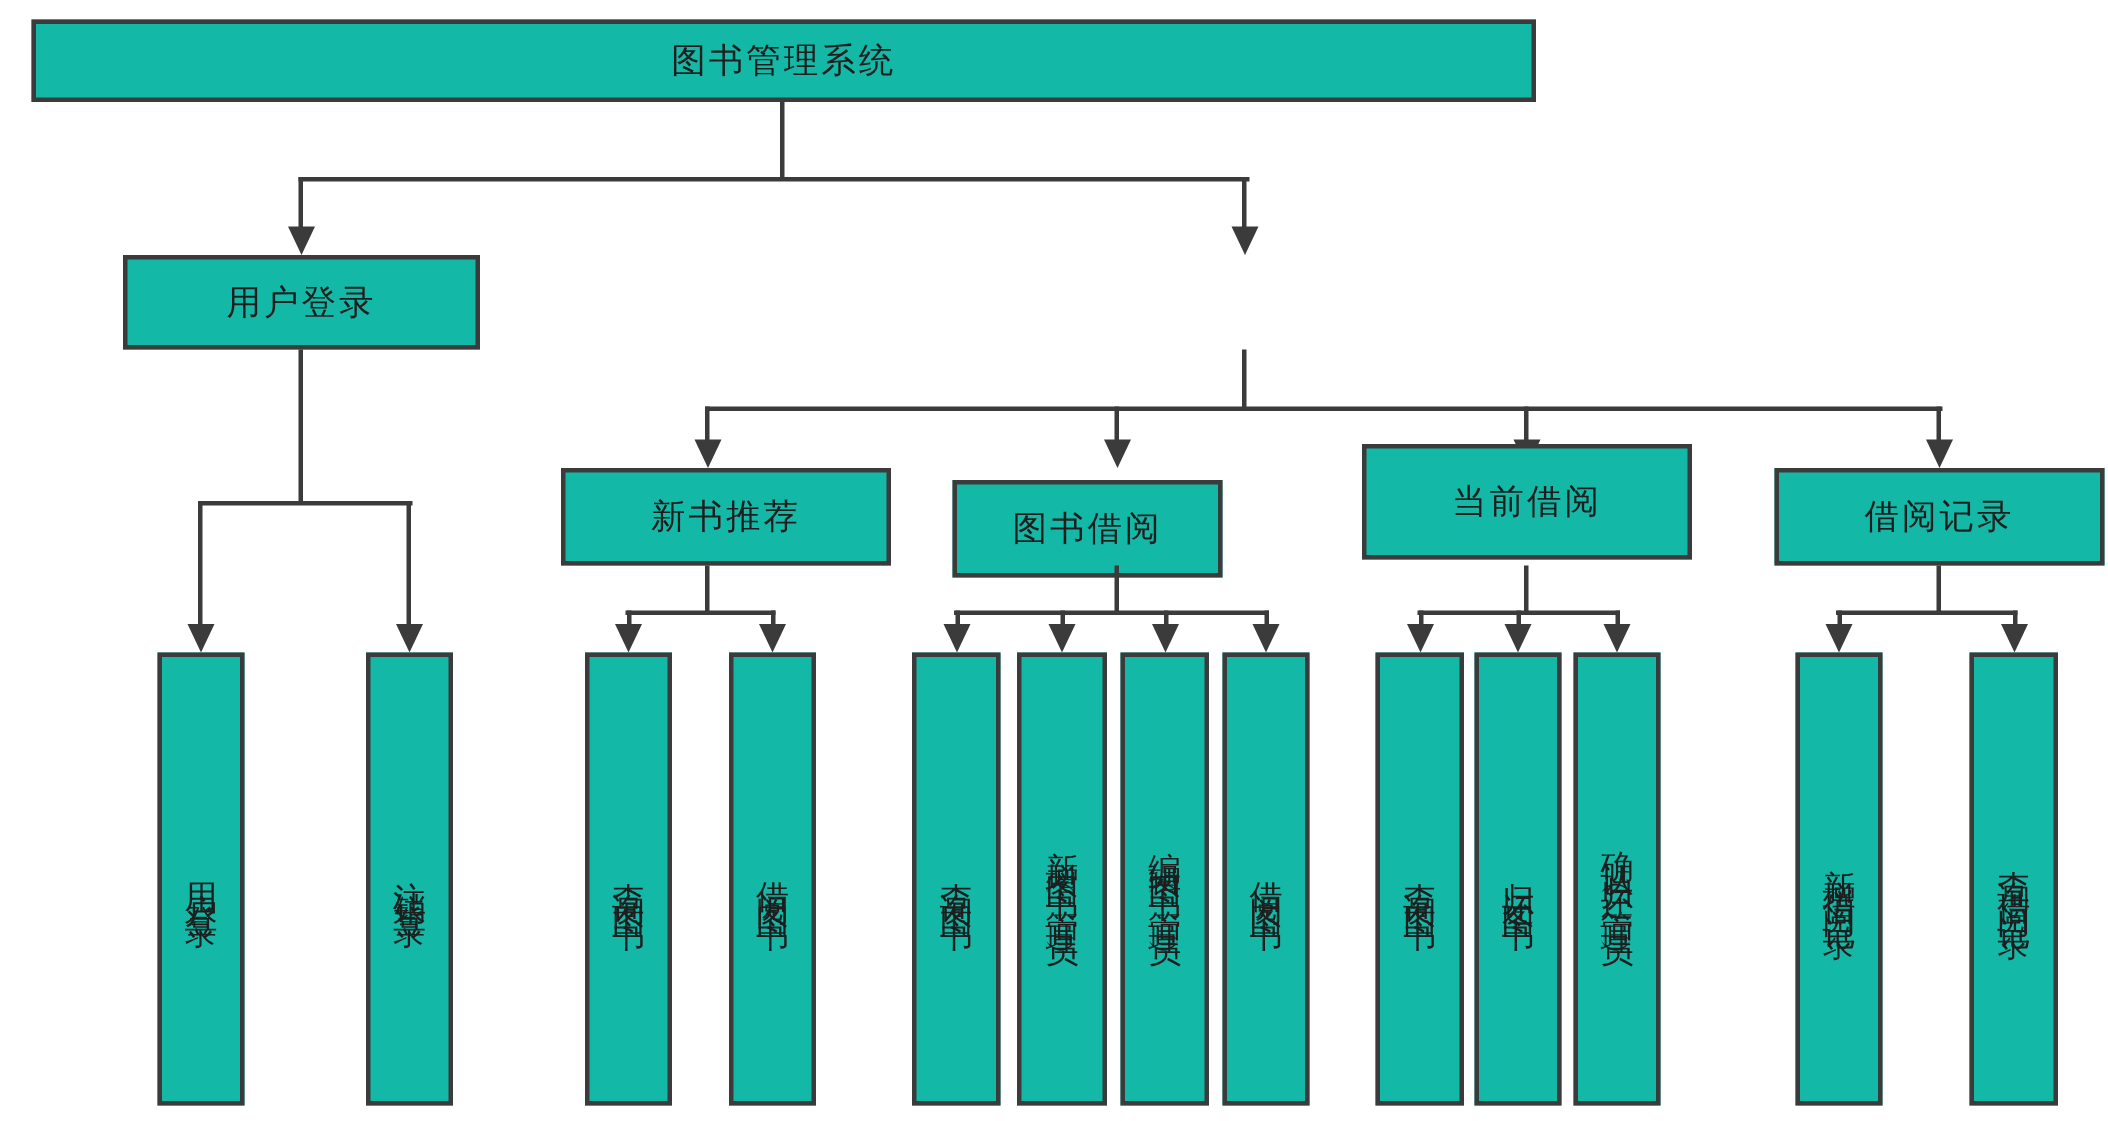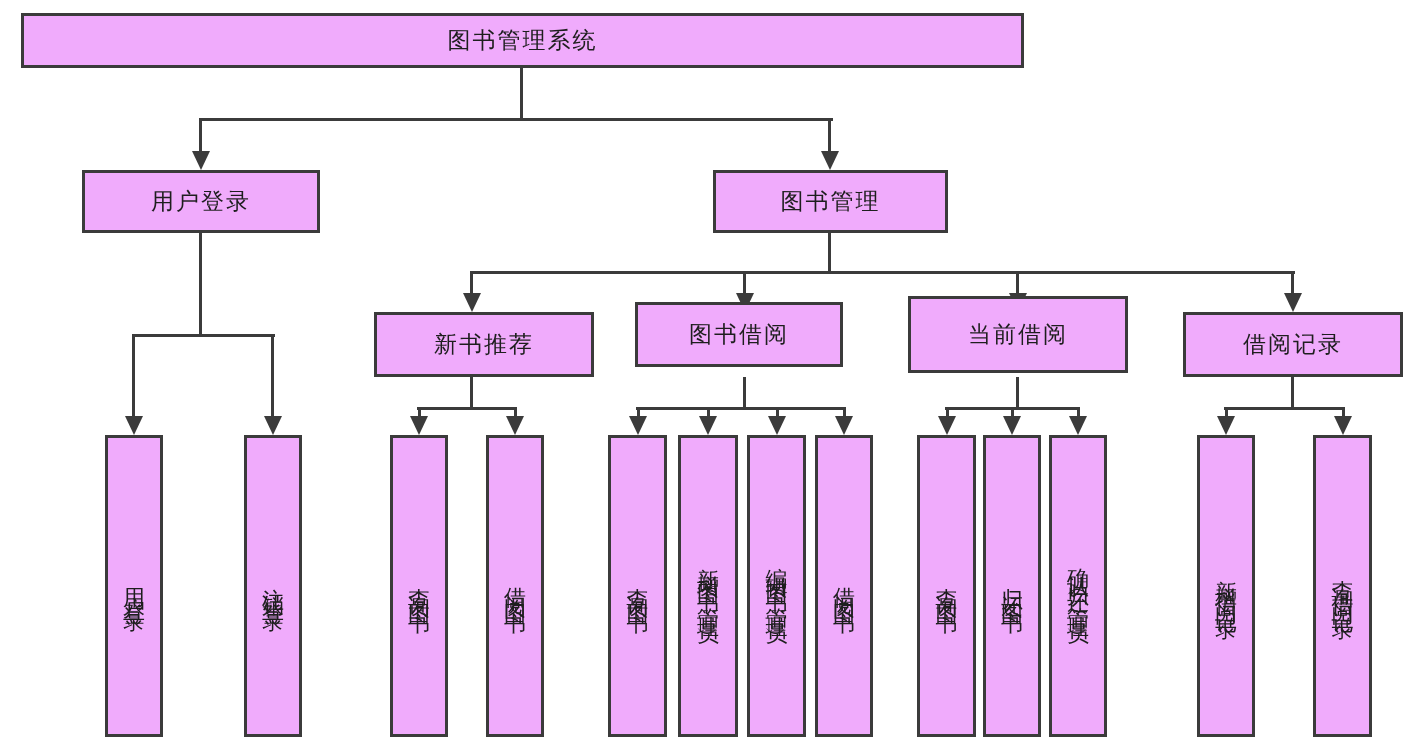--- a/index.html
+++ b/index.html
@@ -6,21 +6,21 @@
   #canvas{
     position:relative;
     width:1405px;height:747px;
     background:#ffffff;
     font-family:"Liberation Sans",sans-serif;
     overflow:hidden;
   }
   .box{
     position:absolute;
     border:3px solid #3b3b3b;
-    background:#f0abfc;
+    background:#14b8a6;
     box-sizing:border-box;
     display:flex;
     align-items:center;
     justify-content:center;
     color:#1e1e1e;
   }
   .h{
     font-size:23px;
     letter-spacing:2px;
     font-weight:500;
@@ -62,42 +62,41 @@
   <div class="box h" style="left:21px;top:13px;width:1003px;height:55px">图书管理系统</div>
 
   <div class="ln" style="left:520px;top:68px;width:3px;height:52px"></div>
   <div class="ln" style="left:199px;top:118px;width:634px;height:3px"></div>
   <div class="ln" style="left:199px;top:118px;width:3px;height:36px"></div>
   <div class="ah" style="left:192px;top:151px"></div>
   <div class="ln" style="left:828px;top:118px;width:3px;height:36px"></div>
   <div class="ah" style="left:821px;top:151px"></div>
 
   <div class="box h" style="left:82px;top:170px;width:238px;height:63px">用户登录</div>
-  <div class="box h" style="left:713px;top:170px;width:235px;height:63px">图书管理</div>
 
   <div class="ln" style="left:199px;top:233px;width:3px;height:103px"></div>
   <div class="ln" style="left:132px;top:334px;width:143px;height:3px"></div>
   <div class="ln" style="left:132px;top:334px;width:3px;height:84px"></div>
   <div class="ah" style="left:125px;top:416px"></div>
   <div class="ln" style="left:271px;top:334px;width:3px;height:84px"></div>
   <div class="ah" style="left:264px;top:416px"></div>
 
   <div class="ln" style="left:828px;top:233px;width:3px;height:40px"></div>
   <div class="ln" style="left:470px;top:271px;width:825px;height:3px"></div>
   <div class="ln" style="left:470px;top:271px;width:3px;height:26px"></div>
   <div class="ah" style="left:463px;top:293px"></div>
   <div class="ln" style="left:743px;top:271px;width:3px;height:26px"></div>
   <div class="ah" style="left:736px;top:293px"></div>
   <div class="ln" style="left:1016px;top:271px;width:3px;height:26px"></div>
   <div class="ah" style="left:1009px;top:293px"></div>
   <div class="ln" style="left:1291px;top:271px;width:3px;height:26px"></div>
   <div class="ah" style="left:1284px;top:293px"></div>
 
   <div class="box h" style="left:374px;top:312px;width:220px;height:65px">新书推荐</div>
-  <div class="box h" style="left:635px;top:302px;width:208px;height:65px">图书借阅</div>
+  <div class="box h" style="left:635px;top:320px;width:180px;height:65px">图书借阅</div>
   <div class="box h" style="left:908px;top:296px;width:220px;height:77px">当前借阅</div>
   <div class="box h" style="left:1183px;top:312px;width:220px;height:65px">借阅记录</div>
 
   <div class="ln" style="left:470px;top:377px;width:3px;height:32px"></div>
   <div class="ln" style="left:417px;top:407px;width:100px;height:3px"></div>
   <div class="ln" style="left:418px;top:407px;width:3px;height:12px"></div>
   <div class="ah" style="left:410px;top:416px"></div>
   <div class="ln" style="left:514px;top:407px;width:3px;height:12px"></div>
   <div class="ah" style="left:506px;top:416px"></div>
 

